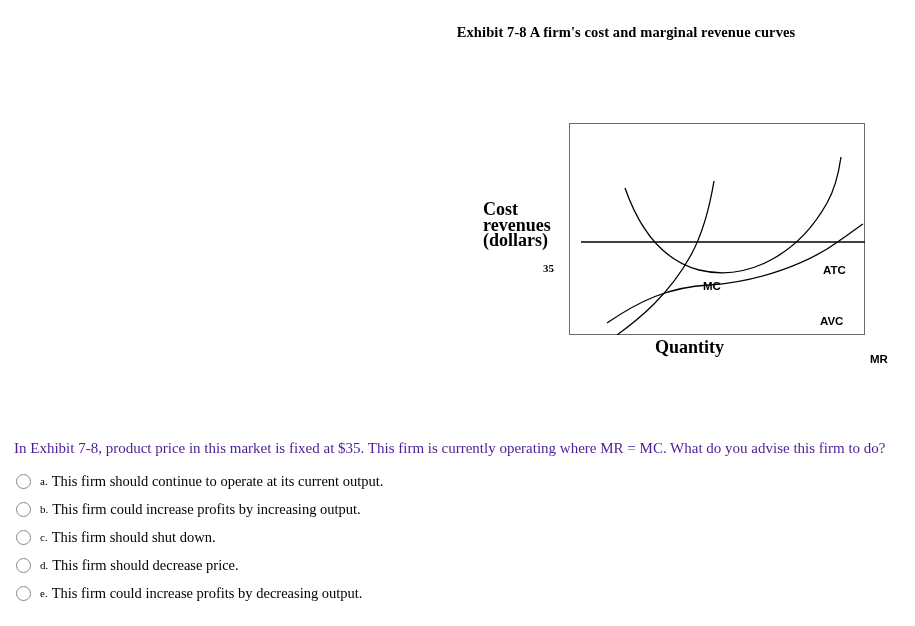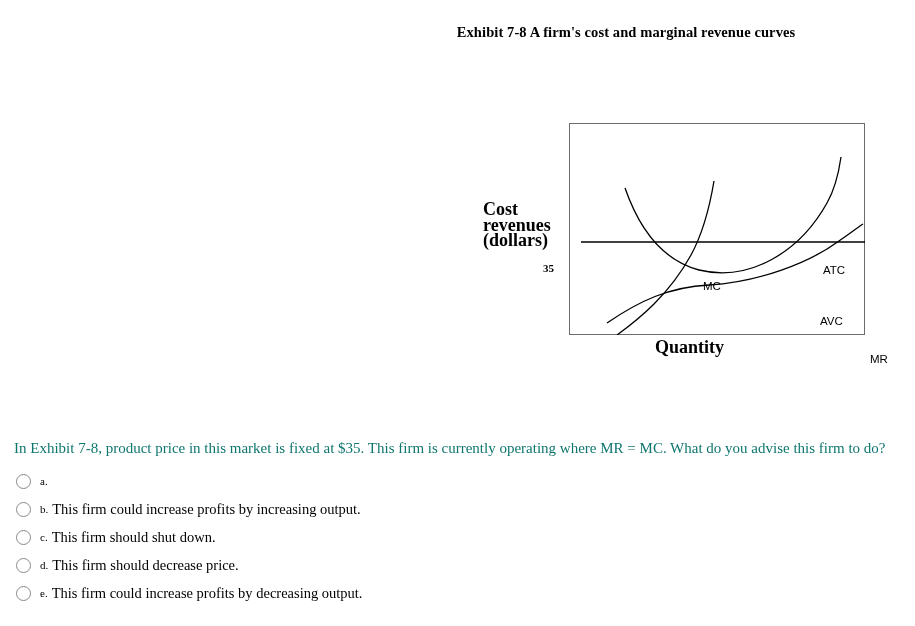--- a/index.html
+++ b/index.html
@@ -82,38 +82,39 @@
     top: 222px;
     width: 130px;
     text-align: left;
   }
   .curve-label {
     position: absolute;
     font-family: "Liberation Sans", sans-serif;
     font-size: 11.5px;
     color: #000;
     white-space: nowrap;
+    font-weight: bold;
   }
   #label-mc   { left: 233px; top: 162px; }
   #label-atc  { left: 353px; top: 146px; }
   #label-avc  { left: 350px; top: 197px; }
   #label-mr   { left: 400px; top: 235px; }
 
   
   #question-block {
     position: absolute;
     left: 14px;
     top: 438px;
     width: 890px;
   }
   #question-stem {
     font-family: "Liberation Serif", serif;
     font-size: 15px;
     line-height: 20px;
-    color: #0f766e;
+    color: #4c1d95;
   }
   #choices {
     margin-top: 9px;
   }
   .choice-row {
     display: flex;
     align-items: center;
     height: 28px;
     gap: 0px;
   }
@@ -175,20 +176,21 @@
 </div>
 
 <div id="question-block">
   <div id="question-stem">In Exhibit 7-8, product price in this market is fixed at $35. This firm is currently operating where MR = MC. What do you advise this firm to do?</div>
 
   <div id="choices">
 
     <div class="choice-row">
       <span class="radio"></span>
       <span class="choice-letter">a.</span>
+      <span class="choice-text">This firm should continue to operate at its current output.</span>
     </div>
 
     <div class="choice-row">
       <span class="radio"></span>
       <span class="choice-letter">b.</span>
       <span class="choice-text">This firm could increase profits by increasing output.</span>
     </div>
 
     <div class="choice-row">
       <span class="radio"></span>

